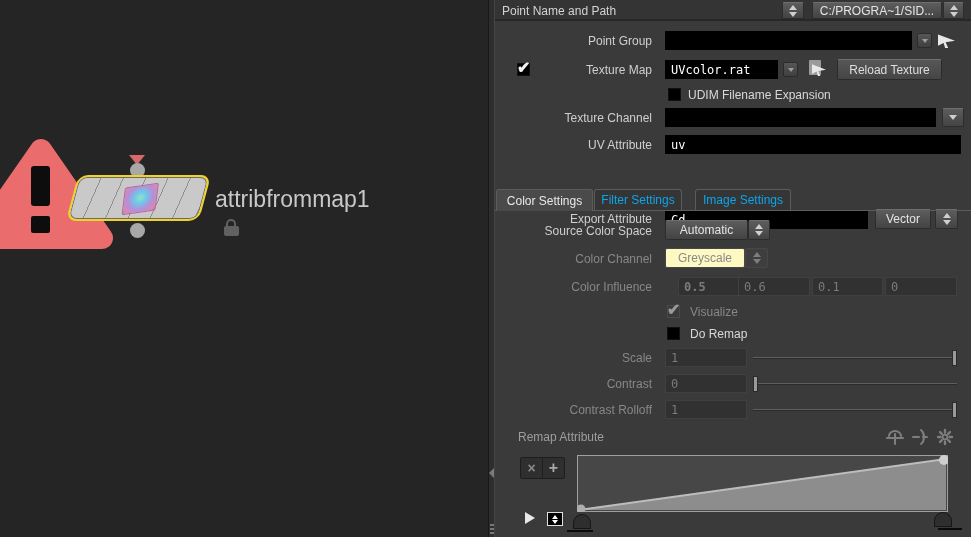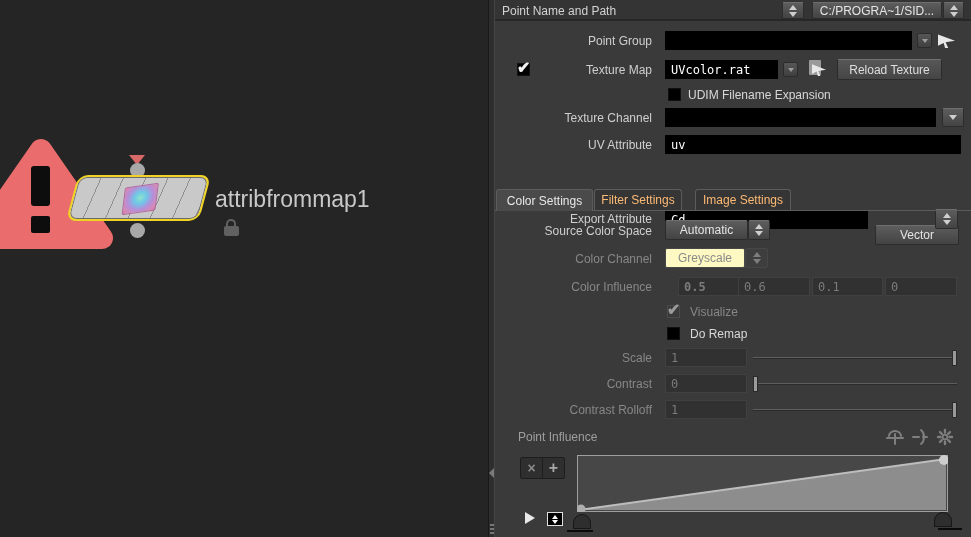--- a/index.html
+++ b/index.html
@@ -70,21 +70,21 @@
 
   .cb { position:absolute; width:13px; height:13px; background:#000; border:1px solid #111; }
   .cb.subtle { background:#3a3a3a; border:1px solid #4a4a4a; }
   .checkmark { position:absolute; left:-1px; top:-6px; font-size:16px; font-weight:bold; color:#f2f2f2; }
   .checkmark.gray { color:#9a9a9a; }
   .cblab { position:absolute; top:0; color:#d8d8d8; }
   .cblab.dis { color:#878787; }
 
   .tabline { position:absolute; left:0; top:210px; width:476px; height:1px; background:#5c5c5c; }
   .tab { position:absolute; top:189px; height:21px; background:#353535; border:1px solid #5c5c5c; border-bottom:none;
-         border-radius:3px 3px 0 0; color:#fdba74; display:flex; align-items:center; justify-content:center; }
+         border-radius:3px 3px 0 0; color:#0ea5e9; display:flex; align-items:center; justify-content:center; }
   .tab.active { background:#4a4a4a; height:22px; z-index:2; color:#e8e8e8; }
 
   .slider { position:absolute; top:9px; height:2px; background:#5e5e5e; border-bottom:1px solid #2a2a2a; }
   .shandle { position:absolute; top:-7px; width:5px; height:16px; background:#9a9a9a; border:1px solid #2a2a2a; }
 
   .rampbtn { position:absolute; width:23px; height:22px; background:#2f2f2f; border:1px solid #1d1d1d;
              color:#8a8a8a; font-size:14px; font-weight:bold; display:flex; align-items:center; justify-content:center; }
   .bell { position:absolute; width:18px; height:15px; background:#2e2e2e; border:1px solid #161616;
           border-radius:9px 9px 0 0; }
   .bell-line { position:absolute; height:2px; background:#0a0a0a; }
@@ -185,21 +185,21 @@
     </div>
 
     <div class="row" style="top:135px;height:20px;">
       <div class="lab">UV Attribute</div>
       <input class="tfield" style="left: 170px; top: 0px; width: 296px;" readonly="" value="uv">
     </div>
 
     <div class="row" style="top:161px;height:21px;margin-top:48px;">
       <div class="lab">Export Attribute</div>
       <input class="tfield" style="left: 170px; top: 1px; width: 203px;" readonly="" value="Cd">
-      <div class="menu" style="left:380px;top:16px;width:84px;">Vector</div>
+      <div class="menu" style="left:380px;top:0;width:56px;">Vector</div>
       <div class="spinbtn" style="left:440px;top:0;width:23px;">
           <div class="tu"></div>
           <div class="td"></div>
         </div>
     </div>
 
     <div class="tabline"></div>
     <div class="tab active" style="left:1px;width:97px;">Color Settings</div>
     <div class="tab" style="left:99px;width:88px;">Filter Settings</div>
     <div class="tab" style="left:200px;width:96px;text-align:center;">Image Settings</div>
@@ -260,21 +260,21 @@
 
     <div class="row" style="top:400px;height:21px;">
       <div class="lab dis">Contrast Rolloff</div>
       <input class="dfield" style="left: 170px; top: 0px; width: 82px;" readonly="" value="1">
       <div class="slider" style="left:258px;width:204px;">
         <div class="shandle" style="right:0;"></div>
       </div>
     </div>
 
     <div class="row ramp-icons" style="top:428px;height:20px;">
-      <div style="position:absolute;left:23px;top:2px;color:#9e9e9e;">Point Influence</div>
+      <div style="position:absolute;left:23px;top:2px;color:#9e9e9e;">Remap Attribute</div>
       <svg style="left:390px;" width="20" height="18" viewBox="0 0 20 18">
         <g stroke="#7f7f7f" stroke-width="2" fill="none" stroke-linecap="round">
           <path d="M4,8 A6 5 0 0 1 16,8"></path>
             <line x1="2" y1="10" x2="18" y2="10"></line>
             <line x1="10" y1="6" x2="10" y2="16"></line>
         </g>
       </svg>
       <svg style="left:415px;" width="20" height="18" viewBox="0 0 20 18">
         <g stroke="#7f7f7f" stroke-width="2" fill="none" stroke-linecap="round">
           <path d="M11,2 C15,5 15,13 11,16"></path>

